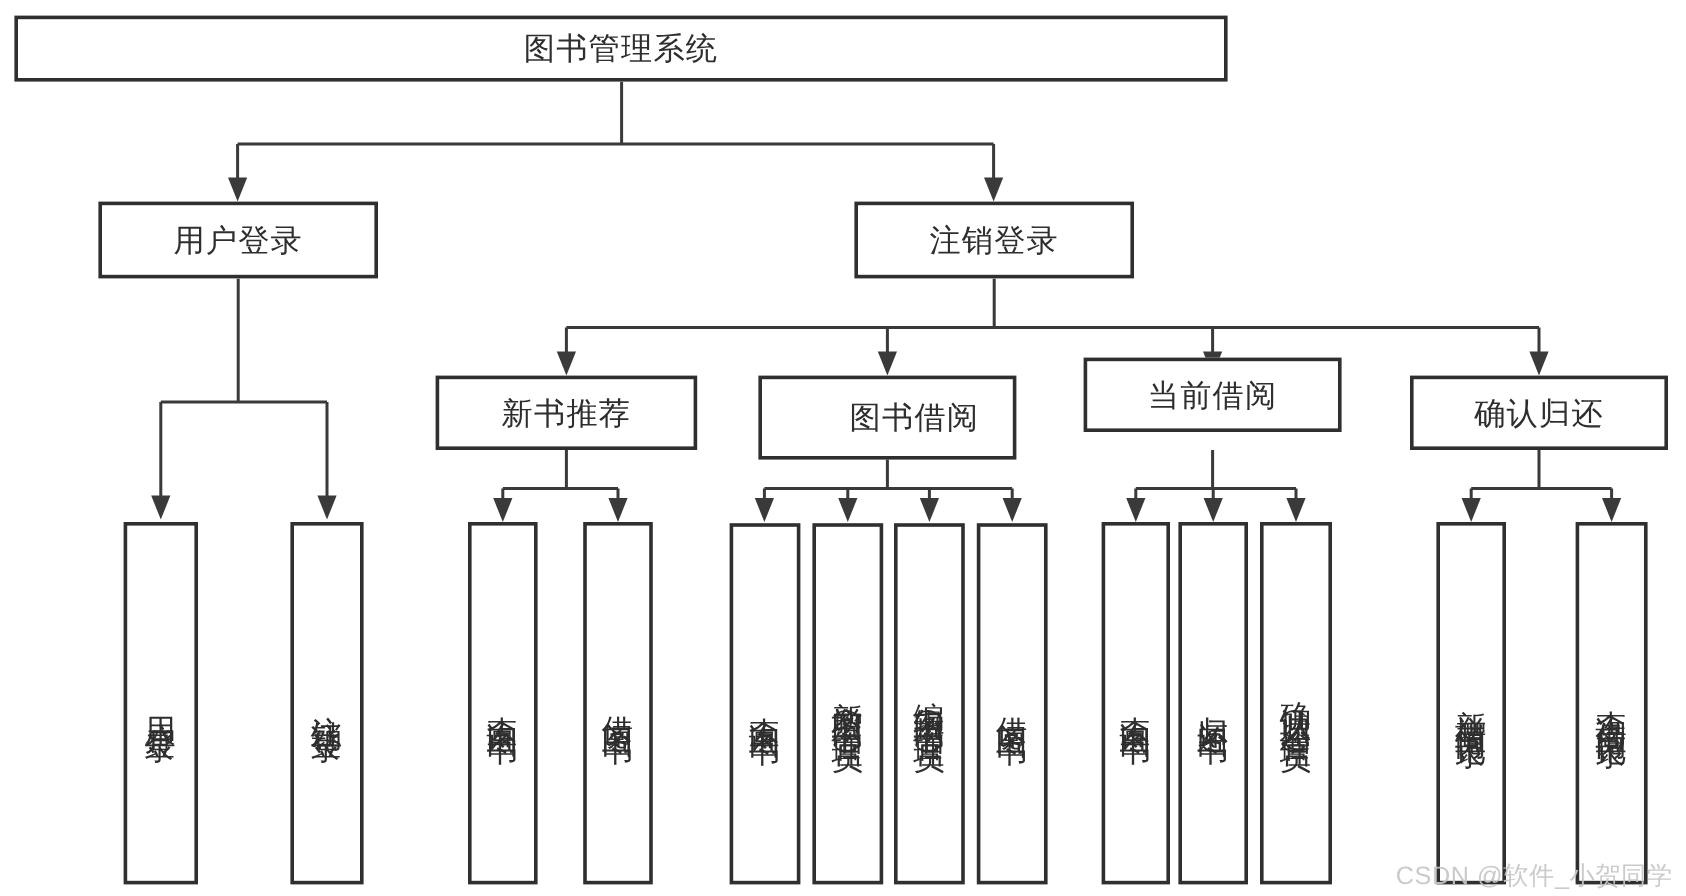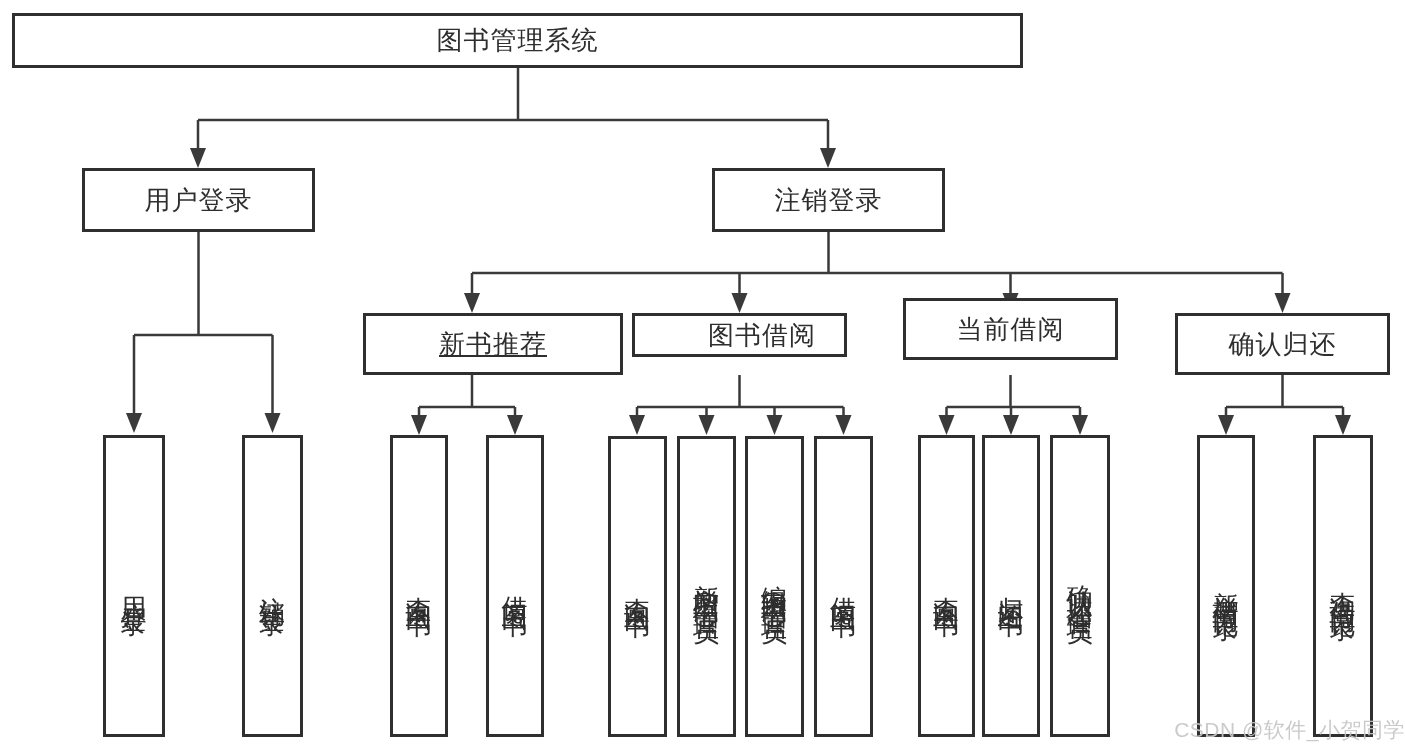--- a/index.html
+++ b/index.html
@@ -24,21 +24,21 @@
     text-orientation:mixed;
     line-height:1;
     letter-spacing:5px;
     white-space:nowrap;
   }
   .watermark{
     position:absolute;
     left:1152px;
     top:716px;
     width:253px;
-    text-align:right;
+    text-align:center;
     font-size:21px;
     color:#c6c6c6;
     opacity:0.92;
     z-index:5;
     letter-spacing:0.5px;
     white-space:nowrap;
   }
 </style>
 </head>
 <body>
@@ -90,22 +90,22 @@
       <polygon points="1218,415 1234,415 1226,435"></polygon>
       <polygon points="1335,415 1351,415 1343,435"></polygon>
     </g>
   </svg>
 
   <div class="box h" style="left:12px;top:13px;width:1011px;height:55px;">图书管理系统</div>
 
   <div class="box h" style="left:82px;top:168px;width:233px;height:64px;">用户登录</div>
   <div class="box h" style="left:712px;top:168px;width:233px;height:64px;">注销登录</div>
 
-  <div class="box h" style="left:363px;top:313px;width:260px;height:62px;text-decoration:underline;">新书推荐</div>
-  <div class="box h" style="left:632px;top:313px;width:215px;height:44px;padding-left:45px;">图书借阅</div>
+  <div class="box h" style="left:363px;top:313px;width:218px;height:62px;">新书推荐</div>
+  <div class="box h" style="left:632px;top:313px;width:215px;height:70px;padding-left:45px;">图书借阅</div>
   <div class="box h" style="left:903px;top:298px;width:215px;height:62px;">当前借阅</div>
   <div class="box h" style="left:1175px;top:313px;width:215px;height:62px;">确认归还</div>
 
   <div class="box v" style="left:103px;top:435px;width:62px;height:302px;">
     <span>用户登录</span>
   </div>
   <div class="box v" style="left:242px;top:435px;width:61px;height:302px;">
     <span>注销登录</span>
   </div>
 

